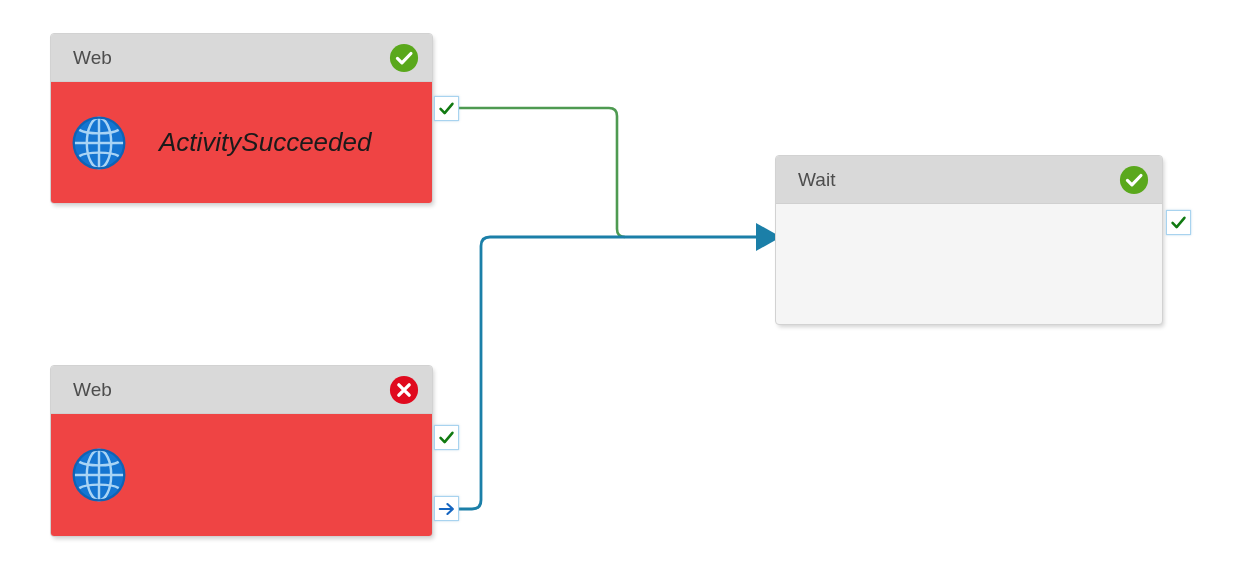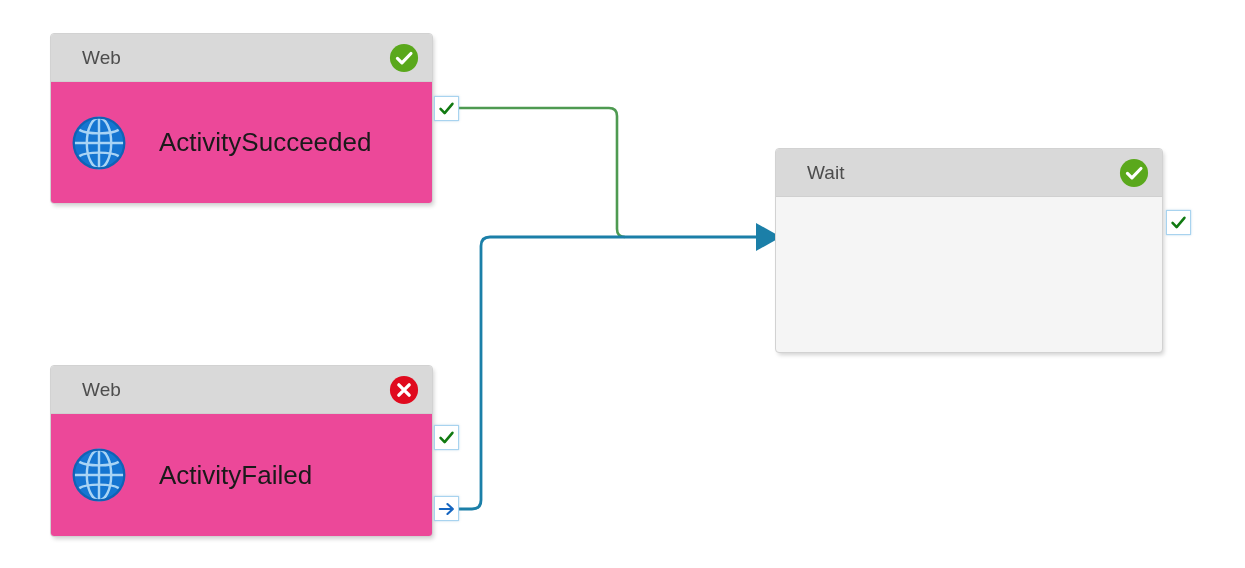--- a/index.html
+++ b/index.html
@@ -44,38 +44,39 @@
     position: relative;
     height: 47px;
     background: #d9d9d9;
     border-bottom: 1px solid #d0d0d0;
     display: flex;
     align-items: center;
   }
   .node-title {
     font-size: 19px;
     color: #4d4d4d;
-    padding-left: 31px;
+    padding-left: 22px;
     letter-spacing: 0.1px;
     line-height: 1;
   }
   .status-badge {
     position: absolute;
     right: 13px;
     top: 50%;
     transform: translateY(-50%);
     width: 30px;
     height: 30px;
   }
   .node-body {
     display: flex;
     align-items: center;
     height: calc(100% - 48px);
-    background: #ec4899;
+    background: #ef4444;
     padding-left: 18px;
+    font-style: italic;
   }
   .node-icon {
     width: 60px;
     height: 60px;
     flex: 0 0 60px;
   }
   .node-label {
     font-size: 26px;
     color: #1a1a1a;
     margin-left: 30px;
@@ -151,35 +152,34 @@
         <circle cx="32" cy="32" r="27" fill="#1575d1"></circle>
         <g fill="none" stroke="#a9d4f5" stroke-width="2.6">
           <ellipse cx="32" cy="32" rx="13" ry="27"></ellipse>
           <line x1="32" y1="5" x2="32" y2="59"></line>
           <line x1="6" y1="32" x2="58" y2="32"></line>
           <path d="M11 18 C19 23 45 23 53 18"></path>
           <path d="M11 46 C19 41 45 41 53 46"></path>
         </g>
         <circle cx="32" cy="32" r="27" fill="none" stroke="#0f63b5" stroke-width="2.4"></circle>
       </svg>
-      <span class="node-label">ActivityFailed</span>
     </div>
   </div>
   <div class="port" style="left:434px; top:425px;">
     <svg width="17" height="17" viewBox="0 0 20 20">
       <path d="M3 10.5 L7.8 15.5 L17 4.5" fill="none" stroke="#117a11" stroke-width="3" stroke-linecap="round" stroke-linejoin="round"></path>
     </svg>
   </div>
   <div class="port" style="left:434px; top:496px;">
     <svg width="18" height="18" viewBox="0 0 20 20">
       <path d="M2 10 L16 10 M10.5 4.5 L16.5 10 L10.5 15.5" fill="none" stroke="#1565c0" stroke-width="2.4" stroke-linecap="round" stroke-linejoin="round"></path>
     </svg>
   </div>
 
-  <div class="node" id="node-and-condition" style="left:775px; top:148px; width:388px; height:205px;">
+  <div class="node" id="node-and-condition" style="left:775px; top:155px; width:388px; height:170px;">
     <div class="node-header">
       <span class="node-title">Wait</span>
       <svg class="status-badge" viewBox="0 0 32 32">
         <circle cx="16" cy="16" r="15" fill="#5aa81c"></circle>
         <path d="M9 16.4 L13.8 21.2 L23.4 11.2" fill="none" stroke="#ffffff" stroke-width="3.4" stroke-linecap="round" stroke-linejoin="round"></path>
       </svg>
     </div>
   </div>
   <div class="port" style="left:1166px; top:210px;">
     <svg width="17" height="17" viewBox="0 0 20 20">

